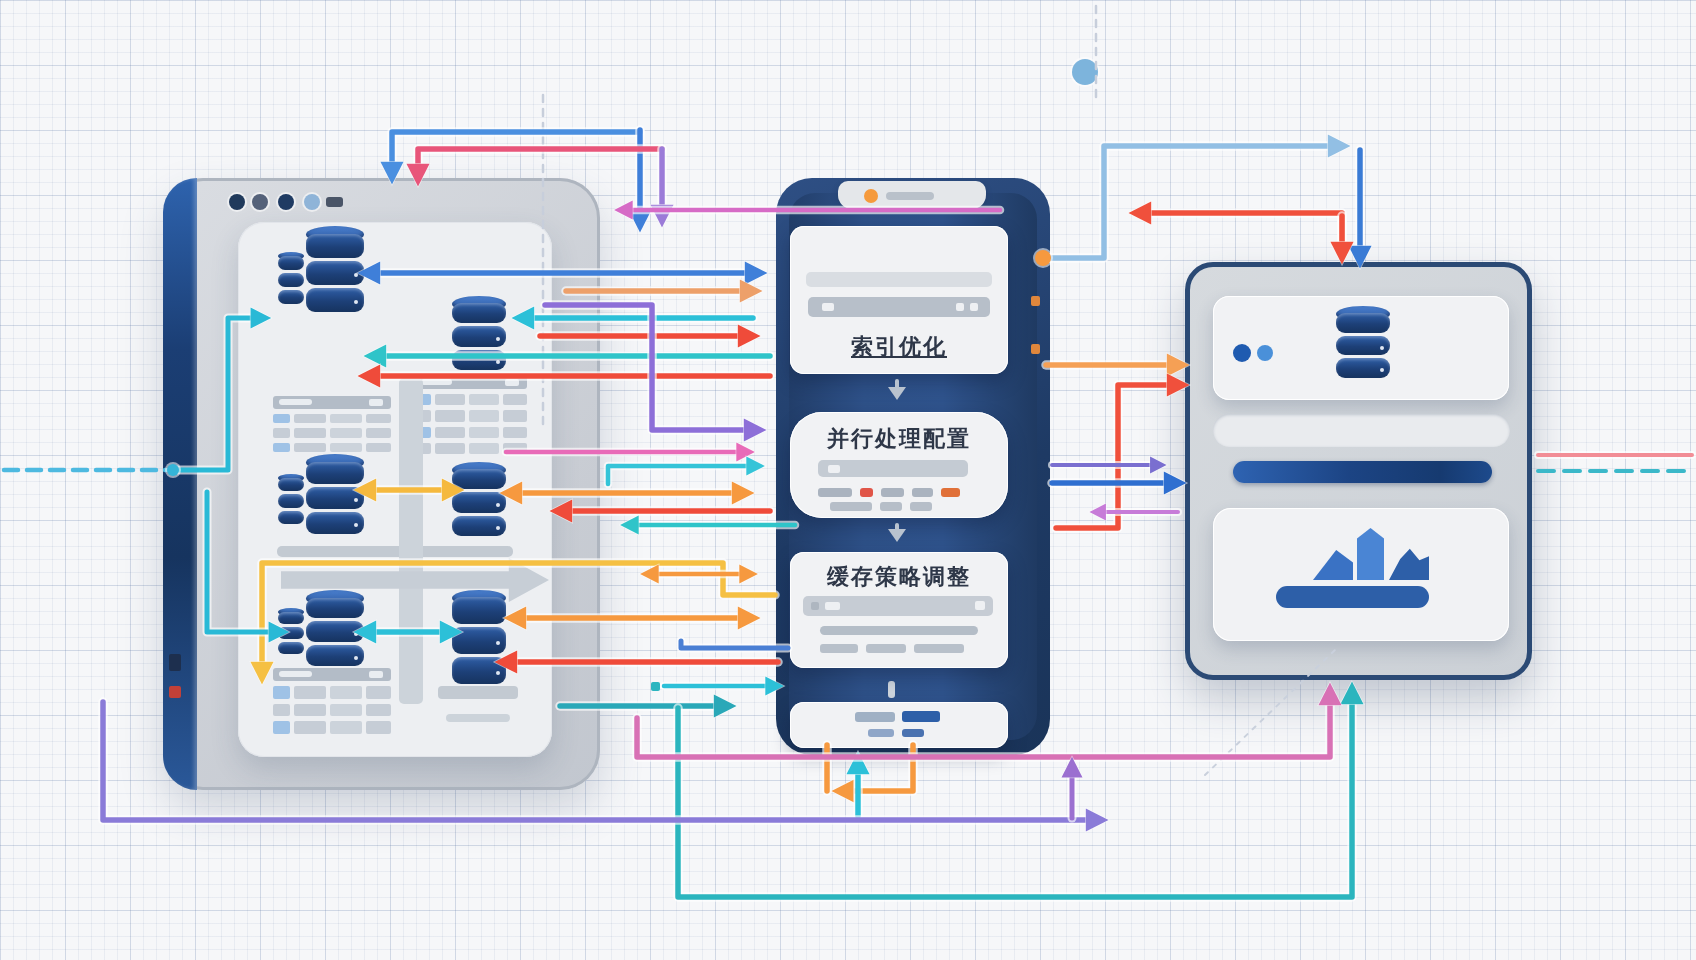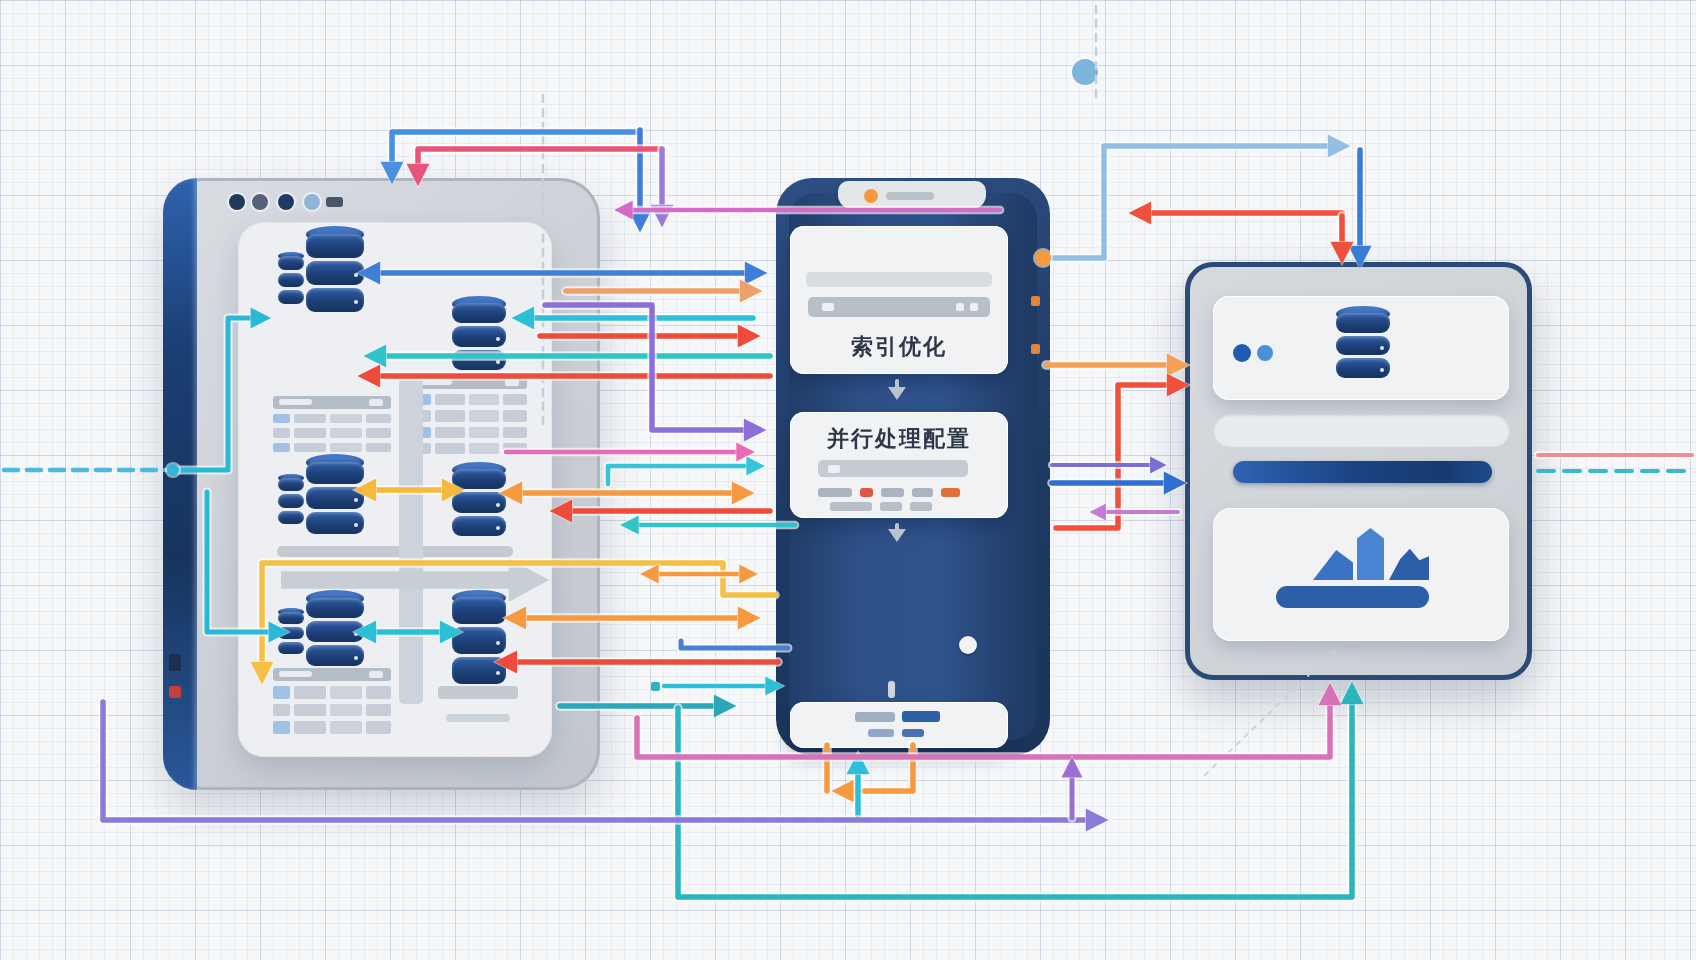--- a/index.html
+++ b/index.html
@@ -29,21 +29,21 @@
     box-shadow:0 22px 48px rgba(25,45,80,.30), inset 0 0 0 2px #1630544;}
   #phone-inner{left:13px;top:15px;width:248px;height:547px;border-radius:26px;
     background:linear-gradient(90deg,#223e6a,#2e5188 30%,#2f538c 62%,#1f3a62);}
   #phone-notch{left:62px;top:3px;width:148px;height:28px;background:#e4e7ea;border-radius:10px 10px 14px 14px;
     box-shadow:0 3px 6px rgba(20,40,70,.25);}
   #notch-dot{left:26px;top:8px;width:14px;height:14px;border-radius:50%;}
   #notch-bar{left:48px;top:11px;width:48px;height:8px;border-radius:4px;background:#b9c1ca;}
   .pcard{left:14px;width:218px;background:#f1f2f4;border-radius:14px;z-index:2;
     box-shadow:0 8px 18px rgba(15,30,60,.35), inset 0 0 0 1px #fff;}
   #pcard1{top:48px;height:148px;}
-  #pcard2{top:234px;height:106px;}
+  #pcard2{top:234px;height:106px;border-radius:32px;}
   #pcard3{top:374px;height:116px;}
   #pcard4{top:524px;height:46px;}
   .card-title{width:100%;text-align:center;font-size:22px;font-weight:700;color:#2e3748;letter-spacing:2px;}
   .gbar{border-radius:5px;background:#d9dde2;}
   .gbar-dk{border-radius:5px;background:#b7bfc9;}
   .wsq{background:#eef0f3;border-radius:2px;}
   .seg{display:inline-block;height:9px;border-radius:3px;margin-right:8px;vertical-align:top;}
   .flow-arrow{width:4px;background:#b9c3cf;border-radius:2px;z-index:3;}
   .flow-arrow::after{content:"";position:absolute;left:-7px;bottom:-12px;border:9px solid transparent;border-top:13px solid #b9c3cf;}
   #home-dot{left:183px;top:458px;width:18px;height:18px;border-radius:50%;background:#f2f3f5;box-shadow:0 1px 3px rgba(0,0,0,.4);}
@@ -96,40 +96,52 @@
       <div id="notch-bar" class="abs"></div>
     </div>
 
     <div id="pcard1" class="pcard abs">
       <div class="gbar abs" style="left:16px;top:46px;width:186px;height:15px;"></div>
       <div class="gbar-dk abs" style="left:18px;top:71px;width:182px;height:20px;">
         <span class="wsq abs" style="left:14px;top:6px;width:12px;height:8px;"></span>
         <span class="wsq abs" style="right:26px;top:6px;width:8px;height:8px;"></span>
         <span class="wsq abs" style="right:12px;top:6px;width:8px;height:8px;"></span>
       </div>
-      <div class="card-title abs" style="top:106px;">索引优化</div>
+      <div class="card-title abs" style="top:106px;text-decoration:underline;">索引优化</div>
     </div>
 
     <div class="flow-arrow abs" style="left:119px;top:201px;height:18px;"></div>
 
     <div id="pcard2" class="pcard abs">
       <div class="card-title abs" style="top:12px;">并行处理配置</div>
       <div class="gbar-dk abs" style="left:28px;top:48px;width:150px;height:17px;background:#c4cbd3;">
         <span class="wsq abs" style="left:10px;top:5px;width:12px;height:8px;"></span>
       </div>
       <div class="abs" style="left:28px;top:76px;width:182px;">
         <span class="seg" style="width:34px;background:#aab3bf;"></span><span class="seg" style="width:13px;background:#e05548;"></span><span class="seg" style="width:23px;background:#aab3bf;"></span><span class="seg" style="width:21px;background:#aab3bf;"></span><span class="seg" style="width:19px;background:#e07038;"></span>
       </div>
       <div class="abs" style="left:40px;top:90px;width:182px;">
         <span class="seg" style="width:42px;background:#b6bec8;"></span><span class="seg" style="width:22px;background:#b6bec8;"></span><span class="seg" style="width:22px;background:#b6bec8;"></span>
       </div>
     </div>
 
     <div class="flow-arrow abs" style="left:119px;top:345px;height:16px;"></div>
 
+    <div id="pcard3" class="pcard abs">
+      <div class="card-title abs" style="top:10px;">缓存策略调整</div>
+      <div class="gbar-dk abs" style="left:13px;top:44px;width:190px;height:20px;background:#c6ccd4;">
+        <span class="wsq abs" style="left:8px;top:6px;width:8px;height:8px;background:#aeb6c0;"></span>
+        <span class="wsq abs" style="left:22px;top:6px;width:15px;height:8px;"></span>
+        <span class="wsq abs" style="right:8px;top:5px;width:10px;height:9px;"></span>
+      </div>
+      <div class="gbar abs" style="left:30px;top:74px;width:158px;height:9px;background:#b4bdc7;"></div>
+      <div class="abs" style="left:30px;top:92px;width:182px;">
+        <span class="seg" style="width:38px;background:#b8c0ca;"></span><span class="seg" style="width:40px;background:#b8c0ca;"></span><span class="seg" style="width:50px;background:#b8c0ca;"></span>
+      </div>
+    </div>
 
     <div id="home-tick" class="abs"></div>
 
     <div id="pcard4" class="pcard abs">
       <span class="abs" style="left:65px;top:10px;width:40px;height:10px;border-radius:3px;background:#9fb0c4;"></span>
       <span class="abs" style="left:112px;top:9px;width:38px;height:11px;border-radius:3px;background:#2d5fa8;"></span>
       <span class="abs" style="left:78px;top:27px;width:26px;height:8px;border-radius:3px;background:#8fa6c8;"></span>
       <span class="abs" style="left:112px;top:27px;width:22px;height:8px;border-radius:3px;background:#4a72b0;"></span>
     </div>
     <div id="home-dot" class="abs"></div>

